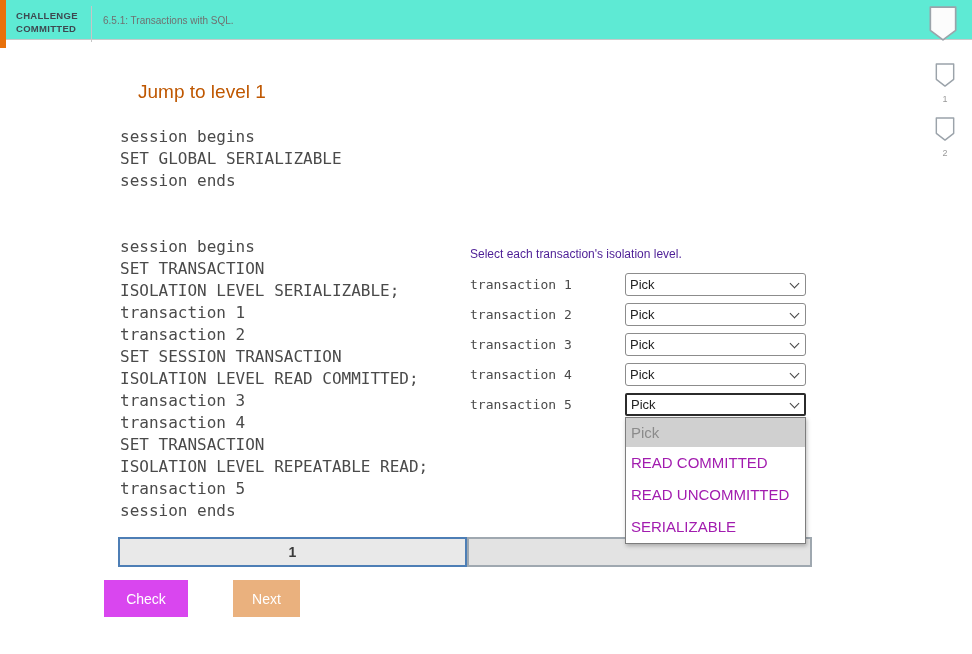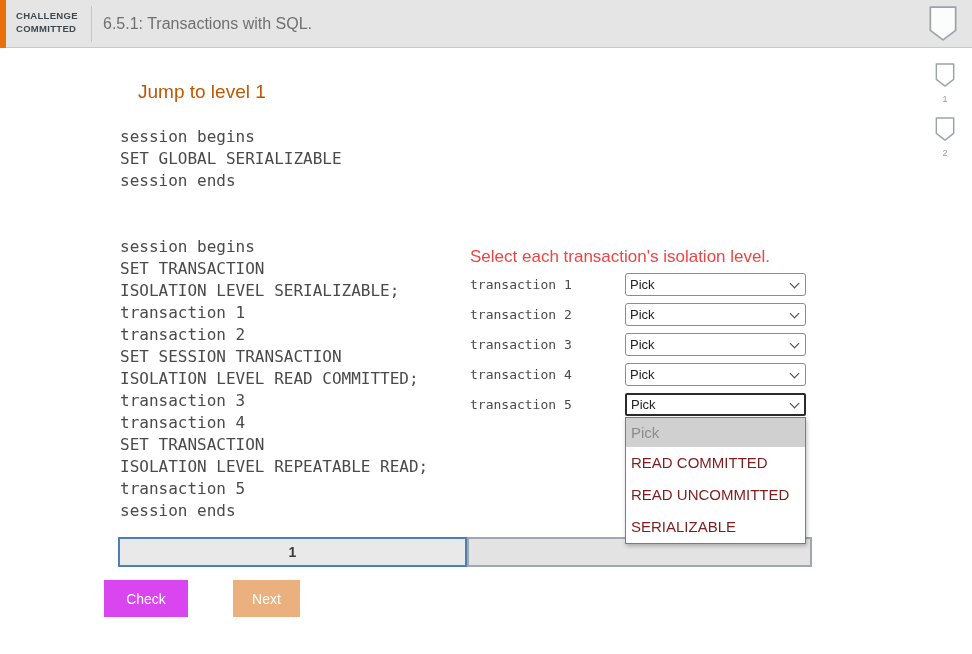--- a/index.html
+++ b/index.html
@@ -1,45 +1,45 @@
 <!DOCTYPE html>
 <html><head>
 <meta charset="utf-8">
 <style>
   * { margin:0; padding:0; box-sizing:border-box; }
   html,body { width:972px; height:654px; overflow:hidden; background:#ffffff;
               font-family:"Liberation Sans", sans-serif; }
   .stage { position:relative; width:972px; height:654px; background:#ffffff; }
 
   
-  .header { position:absolute; top:0; left:0; width:972px; height:48px;
-            background:#e5e5e5; border-bottom:1px solid #c9c9c9; }
+  .header { position:absolute; top:0; left:0; width:972px; height:40px;
+            background:#5eead4; border-bottom:1px solid #c9c9c9; }
   .stripe { position:absolute; left:0; top:0; width:6px; height:48px; background:#e8710a; }
   .badge  { position:absolute; left:16px; top:9px; font-size:9.5px; font-weight:bold;
             color:#3e4850; letter-spacing:.3px; line-height:13px; }
   .vdiv   { position:absolute; left:91px; top:6px; width:1px; height:36px; background:#c6c6c6; }
-  .title  { position:absolute; left:103px; top:15px; font-size:16px; color:#707070; }
+  .title  { position:absolute; left:103px; top:15px; font-size:10px; color:#707070; }
   .bm-big { position:absolute; left:928px; top:5px; }
 
   
   .rail { position:absolute; left:932px; top:62px; width:26px; }
   .rail-item { text-align:center; margin-bottom:12px; }
   .rail-num  { font-size:9px; color:#9a9a9a; margin-top:1px; }
 
   
   .jump-link { position:absolute; left:138px; top:81px; font-size:19px;
                color:#bf5700; cursor:pointer; }
 
   .code { position:absolute; left:120px; font-family:"DejaVu Sans Mono", monospace;
           font-size:16px; color:#4a4a4a; }
   .code .code-line { height:22px; line-height:22px; white-space:pre; }
   .code-1 { top:126px; }
   .code-2 { top:236px; }
 
-  .prompt { position:absolute; left:470px; top:247px; font-size:17px; color:#ef4444; }
+  .prompt { position:absolute; left:470px; top:247px; font-size:12px; color:#4c1d95; }
 
   .rows { position:absolute; left:470px; top:273px; display:flex; flex-direction:column; gap:7px; }
   .select-row { display:flex; align-items:center; height:23px; }
   .select-row .label { width:155px; font-family:"DejaVu Sans Mono", monospace;
                        font-size:13px; color:#4a4a4a; }
   .select-wrap { position:relative; width:181px; height:23px; }
   .select-wrap select {
       width:100%; height:100%; appearance:none; -webkit-appearance:none;
       border:1px solid #8c8c8c; border-radius:3px; background:#ffffff;
       font-family:"Liberation Sans", sans-serif; font-size:13px; color:#222;
@@ -47,21 +47,21 @@
   .select-wrap.focused select { border:2px solid #2b2b2b; border-radius:2px; }
   .chev { position:absolute; right:8px; top:7px; width:7px; height:7px;
           border-right:1.7px solid #444; border-bottom:1.7px solid #444;
           transform:rotate(45deg); pointer-events:none; }
 
   
   .dropdown-list { position:absolute; left:625px; top:417px; width:181px;
                    background:#ffffff; border:1px solid #7d7d7d; z-index:20;
                    box-shadow:1px 2px 4px rgba(0,0,0,.25); }
   .opt { height:32px; line-height:32px; padding:0 5px; font-size:15px;
-         color:#7f1d1d; cursor:pointer; white-space:nowrap; }
+         color:#a21caf; cursor:pointer; white-space:nowrap; }
   .opt.placeholder { height:29px; line-height:29px; background:#d0d0d0; color:#8b8b8b; }
 
   
   .progress { position:absolute; left:118px; top:537px; width:694px; height:30px; display:flex; }
   .seg { display:flex; align-items:center; justify-content:center;
          font-size:14px; font-weight:bold; color:#3a3a3a; }
   .seg.active   { width:349px; border:2px solid #4d7eb5; background:#e9e9e9; }
   .seg.inactive { flex:1; border:2px solid #9fa8b0; background:#e3e3e3; }
 
   

